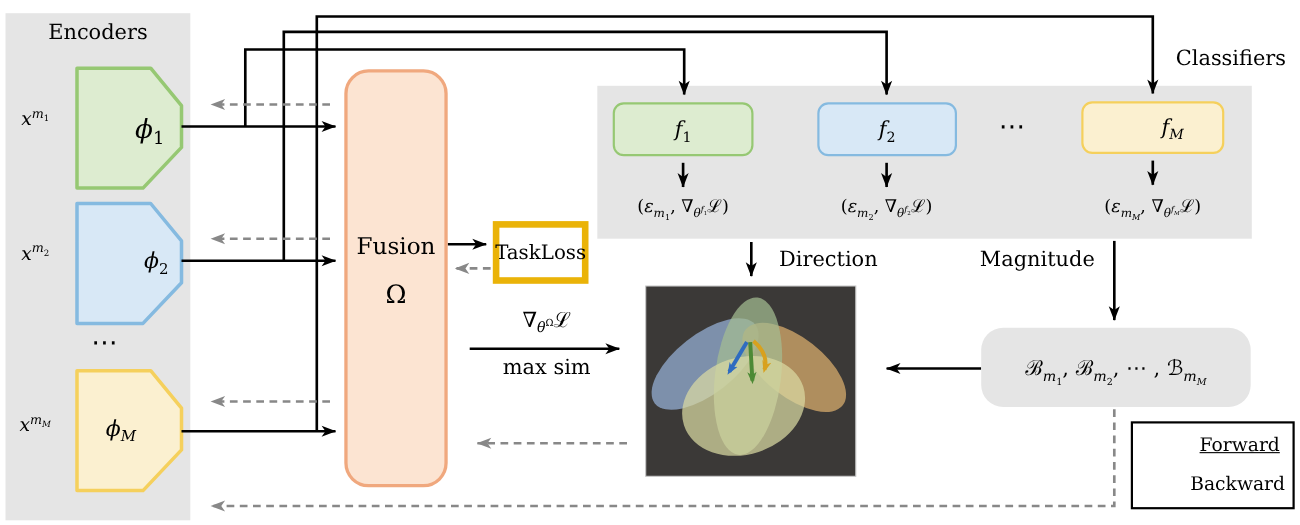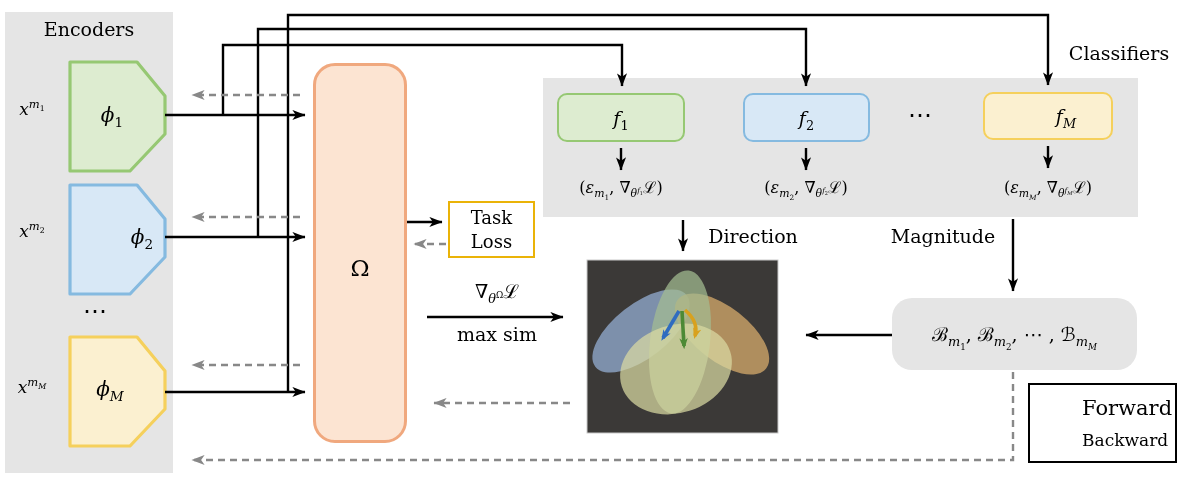--- a/index.html
+++ b/index.html
@@ -11,21 +11,21 @@
   .panel{position:absolute;background:#e5e5e5;}
   .lbl{position:absolute;text-align:center;line-height:1.15;white-space:nowrap;}
   sub,sup{font-size:68%;line-height:0;}
   svg{display:block;}
   .box{position:absolute;display:flex;align-items:center;justify-content:center;box-sizing:border-box;text-align:center;}
   .fbox{border-radius:10px;font-size:19px;}
   .fbox.green{background:#ddecd0;border:2.5px solid #96c873;}
   .fbox.blue{background:#d8e8f6;border:2.5px solid #85bae0;}
   .fbox.yellow{background:#fbf0d0;border:2.5px solid #f5d05c;padding-left:36px;}
   .fusion{background:#fce4d2;border:3px solid #f0a87e;border-radius:22px;}
-  .taskloss{background:#fff;border:2px solid #eab308;flex-direction:column;font-size:18px;line-height:1.3;}
+  .taskloss{background:#fff;border:6px solid #eab308;flex-direction:row;font-size:18px;line-height:1.3;}
   .magbox{background:#e5e5e5;font-size:19px;}
   .legend{background:#fff;border:2.5px solid #000;}
 </style>
 </head>
 <body>
 
 <div class="fig">
 
   <div class="panel" style="left:5px;top:12px;width:168px;height:461px;"></div>
   <div class="panel" style="left:543px;top:78px;width:595px;height:139px;"></div>
@@ -93,26 +93,27 @@
     </g>
 
     <path d="M1038,407 L1068,407" stroke="#000" stroke-width="2.4" fill="none" marker-end="url(#mB)"></path>
     <path d="M1038,442 L1066,442" stroke="#888" stroke-width="2.4" fill="none" stroke-dasharray="6 4" marker-end="url(#mG)"></path>
   </svg>
 
   <div class="lbl" style="left:5px;top:19px;width:168px;font-size:19px;">Encoders</div>
   <div class="lbl" style="left:8px;top:100px;width:48px;font-size:17px;"><i>x</i><sup><i>m</i><sub>1</sub></sup></div>
   <div class="lbl" style="left:8px;top:222px;width:48px;font-size:17px;"><i>x</i><sup><i>m</i><sub>2</sub></sup></div>
   <div class="lbl" style="left:8px;top:378px;width:48px;font-size:17px;"><i>x</i><sup><i>m</i><sub><i>M</i></sub></sup></div>
-  <div class="lbl" style="left:70px;top:104px;width:84px;font-size:20px;"><i>ϕ</i><sub>1</sub></div>
+  <div class="lbl" style="left:70px;top:104px;width:84px;font-size:24px;padding-left:24px;"><i>ϕ</i><sub>1</sub></div>
   <div class="lbl" style="left:70px;top:226px;width:84px;font-size:20px;padding-left:30px;"><i>ϕ</i><sub>2</sub></div>
   <div class="lbl" style="left:68px;top:378px;width:84px;font-size:20px;"><i>ϕ</i><sub><i>M</i></sub></div>
   <div class="lbl" style="left:60px;top:298px;width:70px;font-size:24px;">⋯</div>
 
   <div class="box fusion" style="left:313px;top:63px;width:94px;height:380px;"></div>
+  <div class="lbl" style="left:313px;top:212px;width:94px;font-size:21px;">Fusion</div>
   <div class="lbl" style="left:313px;top:255px;width:94px;font-size:23px;">Ω</div>
 
   <div class="box taskloss" style="left:448px;top:201px;width:87px;height:57px;">
     <span>Task</span>
     <span>Loss</span>
   </div>
 
   <div class="lbl" style="left:427px;top:281px;width:140px;font-size:19px;">∇<sub><i>θ</i><sup>Ω</sup></sub>ℒ</div>
   <div class="lbl" style="left:1056px;top:43px;width:126px;font-size:19px;">Classifiers</div>
 
@@ -132,16 +133,16 @@
   <div class="lbl" style="left:973px;top:179px;width:150px;font-size:16px;">(<i>ε</i><sub><i>m</i><sub><i>M</i></sub></sub>, ∇<sub><i>θ</i><sup><i>f</i><sub><i>M</i></sub></sup></sub>ℒ)</div>
 
   <div class="lbl" style="left:697px;top:226px;width:112px;font-size:19px;">Direction</div>
   <div class="lbl" style="left:886px;top:226px;width:114px;font-size:19px;">Magnitude</div>
 
   <div class="box magbox" style="left:892px;top:298px;width:245px;height:72px;border-radius:20px;">
     <span>ℬ<sub><i>m</i><sub>1</sub></sub>, ℬ<sub><i>m</i><sub>2</sub></sub>, ⋯ , ℬ<sub><i>m</i><sub><i>M</i></sub></sub></span>
   </div>
 
   <div class="box legend" style="left:1028px;top:383px;width:149px;height:80px;"></div>
-  <div class="lbl" style="left:1082px;top:396px;width:90px;font-size:21px;text-align:center;">Forward</div>
+  <div class="lbl" style="left:1082px;top:396px;width:90px;font-size:17px;text-align:center;text-decoration:underline;">Forward</div>
   <div class="lbl" style="left:1082px;top:431px;width:92px;font-size:17px;text-align:left;">Backward</div>
 
 </div>
 
 </body></html>

